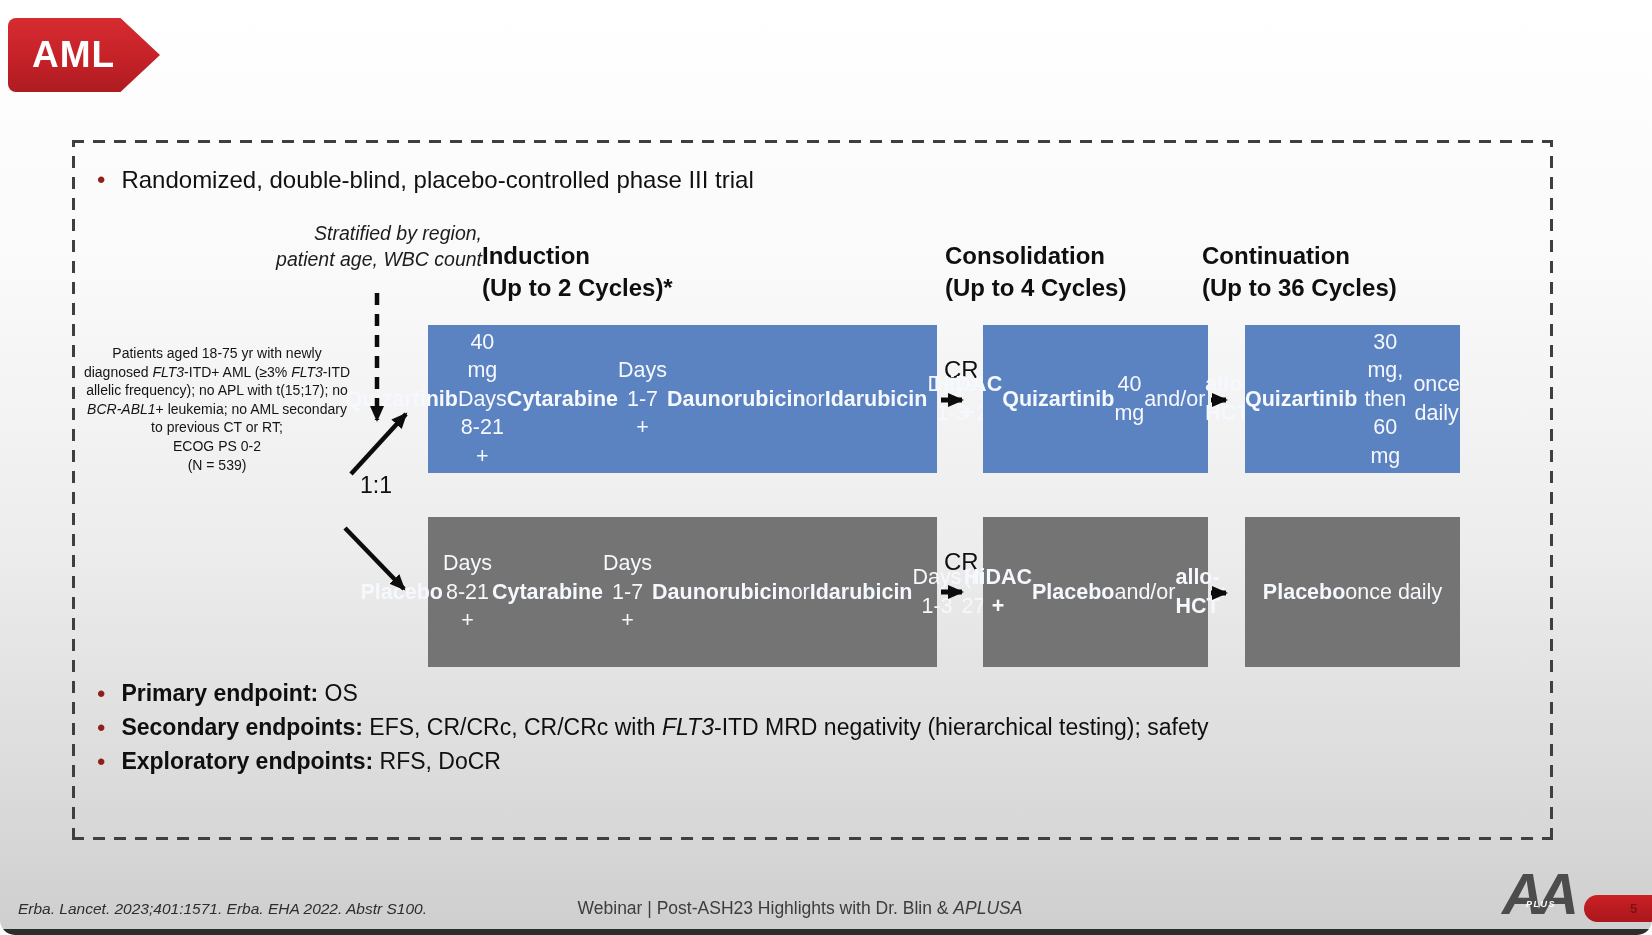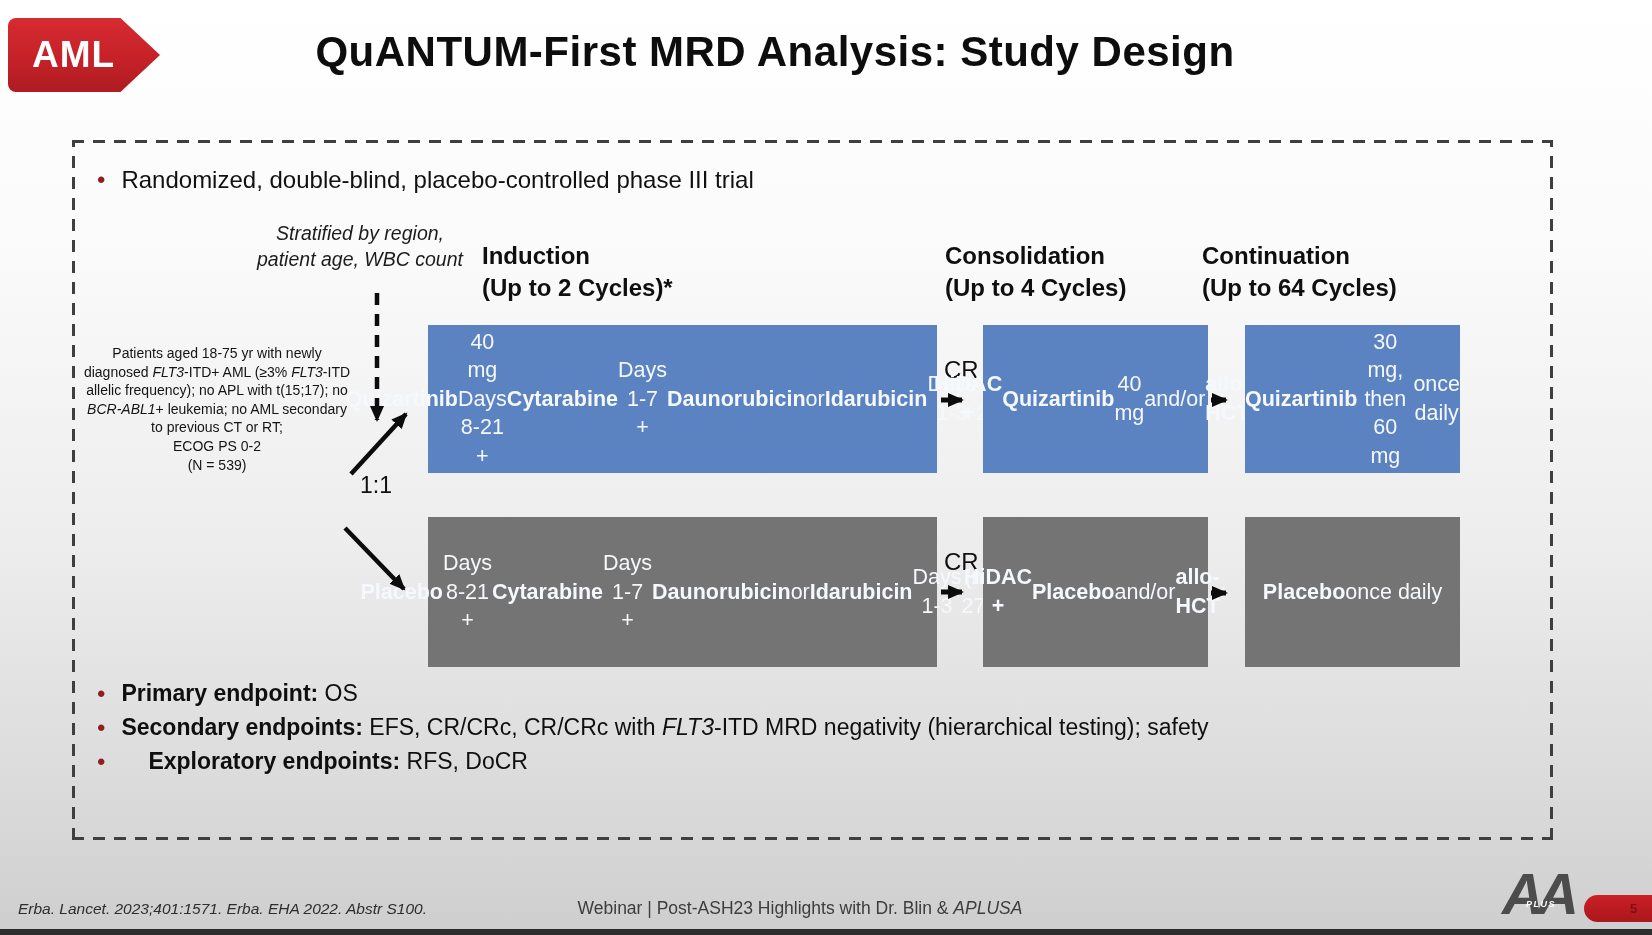--- a/index.html
+++ b/index.html
@@ -1,19 +1,20 @@
 <!DOCTYPE html>
 <html><head>
 <meta charset="utf-8">
 <style>
   html,body{margin:0;padding:0;}
   .slide{
     position:relative; width:1652px; height:935px; overflow:hidden;
     font-family:"Liberation Sans", sans-serif; color:#111;
     background:linear-gradient(180deg,#ffffff 0%,#fafafa 28%,#ededed 58%,#d8d8d8 88%,#cecece 100%);
+    border-radius:15px;
   }
   .abs{position:absolute;}
   
   .aml-banner{
     left:8px; top:18px; width:152px; height:74px;
     background:linear-gradient(180deg,#d62b31 0%,#c32127 60%,#ad1c21 100%);
     clip-path:polygon(0 0,74% 0,100% 50%,74% 100%,0 100%);
     border-radius:8px 0 0 8px;
     display:flex; align-items:center;
     color:#fff; font-weight:700; font-size:37px; letter-spacing:1px;
@@ -30,21 +31,21 @@
       repeating-linear-gradient(90deg,#3f3f3f 0 12px,transparent 12px 21px),
       repeating-linear-gradient(90deg,#3f3f3f 0 12px,transparent 12px 21px),
       repeating-linear-gradient(0deg,#3f3f3f 0 12px,transparent 12px 21px),
       repeating-linear-gradient(0deg,#3f3f3f 0 12px,transparent 12px 21px);
     background-position:0 0,0 100%,0 0,100% 0;
     background-size:100% 3px,100% 3px,3px 100%,3px 100%;
     background-repeat:no-repeat;
   }
   .intro-row{left:97px; top:166px; display:flex; align-items:flex-start; font-size:24px;}
   .bullet-dot{color:#8e1f1c; font-size:24px; margin-right:16px; line-height:1.2;}
-  .stratified{left:229px; top:220px; width:262px; text-align:center;
+  .stratified{left:220px; top:220px; width:262px; text-align:right;
     font-style:italic; font-size:19.5px; line-height:1.35; color:#1c1c1c;}
   .phase-header{font-weight:700; font-size:24px; line-height:1.32; text-align:left; color:#0f0f0f;}
   .hdr-induction{left:482px; top:240px; width:400px;}
   .hdr-consolidation{left:945px; top:240px; width:300px;}
   .hdr-continuation{left:1202px; top:240px; width:300px;}
   .population{left:82px; top:344px; width:270px; text-align:center;
     font-size:14px; line-height:1.33; color:#141414;}
   .ratio{left:360px; top:472px; font-size:23px; font-weight:400; color:#101010;}
   .cr-label{font-size:24px; color:#101010;}
   .cr-top{left:944px; top:356px;}
@@ -81,34 +82,33 @@
   .arrows{left:0; top:0; width:1652px; height:935px; pointer-events:none;}
 </style>
 </head>
 <body>
 
 <div class="slide">
 
   <div class="abs aml-banner">
     <span>AML</span>
   </div>
-  <div class="abs page-title">QuANTUM-First MRD Analysis: Study Design</div>
 
   <div class="abs dashed-frame"></div>
 
   <div class="abs intro-row">
     <span class="bullet-dot">•</span>
     <span>Randomized, double-blind, placebo-controlled phase III trial</span>
   </div>
 
   <div class="abs stratified"><span>Stratified by region,</span><br><span>patient age, WBC count</span></div>
 
   <div class="abs phase-header hdr-induction"><span>Induction</span><br><span>(Up to 2 Cycles)*</span></div>
   <div class="abs phase-header hdr-consolidation"><span>Consolidation</span><br><span>(Up to 4 Cycles)</span></div>
-  <div class="abs phase-header hdr-continuation"><span>Continuation</span><br><span>(Up to 64 Cycles)</span></div>
+  <div class="abs phase-header hdr-continuation"><span>Continuation</span><br><span>(Up to 36 Cycles)</span></div>
 
   <div class="abs population"><span>Patients aged 18-75 yr with newly diagnosed </span><span style="font-style: italic;">FLT3</span><span>-ITD+ AML (≥3% </span><span style="font-style: italic;">FLT3</span><span>-ITD allelic frequency); no APL with t(15;17); no </span><span style="font-style: italic;">BCR-ABL1</span><span>+ leukemia; no AML secondary to previous CT or RT;</span><br><span>ECOG PS 0-2</span><br><span>(N = 539)</span></div>
   <div class="abs ratio">1:1</div>
 
   <div class="abs cr-label cr-top">CR</div>
   <div class="abs cr-label cr-bottom">CR</div>
 
   <div class="abs arm-box arm-blue box-ind-q">
       <span style="font-weight: 700;">Quizartinib</span>
       <span> 40 mg Days 8-21 +</span>
@@ -188,21 +188,21 @@
     <div class="endpoint-row">
       <span class="bullet-dot">•</span>
       <span><span style="font-weight: 700;">Primary endpoint:</span><span> OS</span></span>
     </div>
     <div class="endpoint-row">
       <span class="bullet-dot">•</span>
       <span><span style="font-weight: 700;">Secondary endpoints:</span><span> EFS, CR/CRc, CR/CRc with </span><span style="font-style: italic;">FLT3</span><span>-ITD MRD negativity (hierarchical testing); safety</span></span>
     </div>
     <div class="endpoint-row">
       <span class="bullet-dot">•</span>
-      <span><span style="font-weight: 700; margin-left: 27px;">Exploratory endpoints:</span><span> RFS, DoCR</span></span>
+      <span><span style="font-weight: 700;">Exploratory endpoints:</span><span> RFS, DoCR</span></span>
     </div>
   </div>
 
 
   <div class="abs refs">Erba. Lancet. 2023;401:1571. Erba. EHA 2022. Abstr S100.</div>
   <div class="abs webinar"><span>Webinar | Post-ASH23 Highlights with Dr. Blin &amp; </span><span style="font-style: italic;">APLUSA</span></div>
   <div class="abs aplusa-logo">
     <span>AA</span>
     <span class="aplusa-sub">PLUS</span>
   </div>

